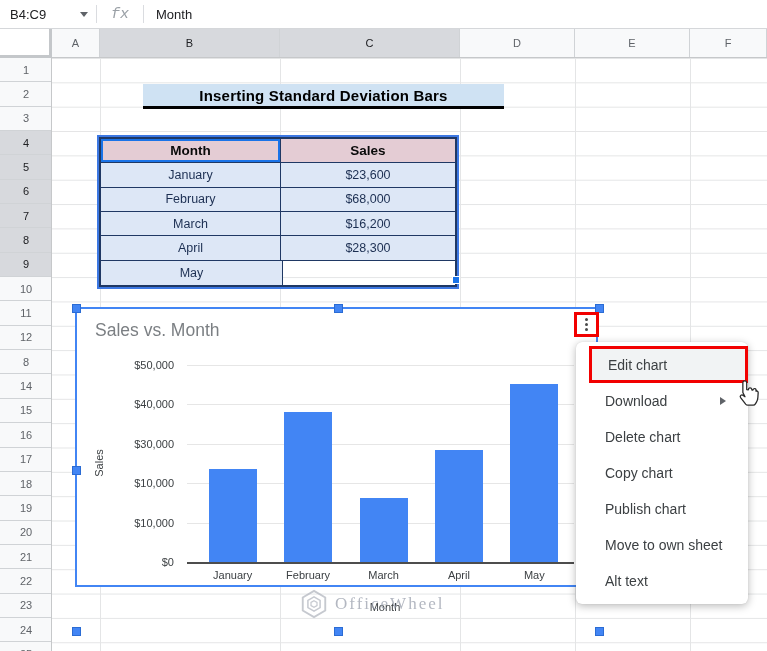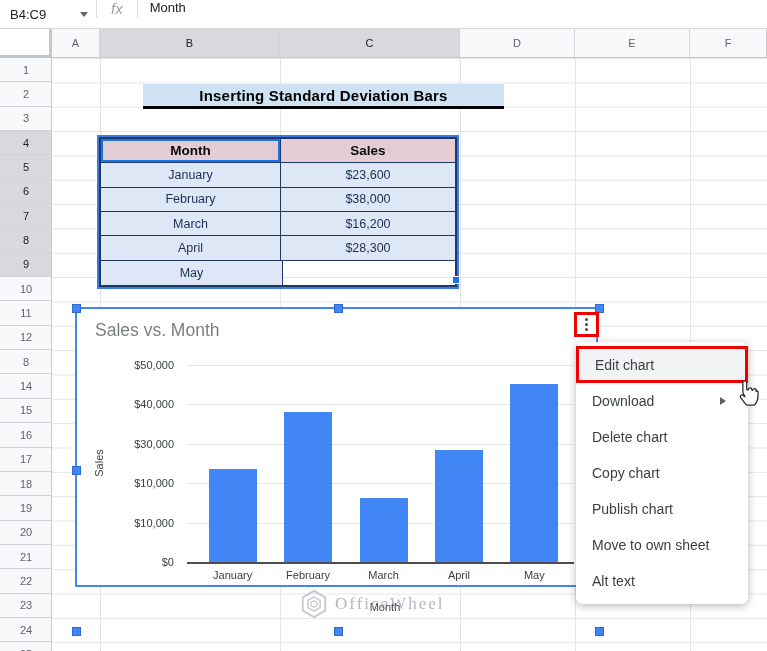--- a/index.html
+++ b/index.html
@@ -2,26 +2,26 @@
 <html><head>
 <meta charset="utf-8">
 <style>
   * { margin:0; padding:0; box-sizing:border-box; }
   html,body { width:767px; height:651px; overflow:hidden; }
   body { font-family:"Liberation Sans","DejaVu Sans",sans-serif; background:#fff; position:relative; }
   .screen { position:absolute; inset:0; width:767px; height:651px; background:#fff; overflow:hidden; }
 
   
   .formula-bar { position:absolute; left:0; top:0; width:767px; height:29px; background:#fff;
-                 border-bottom:1px solid #d5d7da; display:flex; }
+                 border-bottom:1px solid #d5d7da; display:flex; align-items:center; }
   .name-box { width:96px; padding-left:10px; font-size:13px; color:#202124; display:flex; align-items:center; justify-content:space-between; }
   .name-caret { width:0; height:0; border-left:4px solid transparent; border-right:4px solid transparent;
                 border-top:5px solid #5f6368; margin-right:8px; }
   .fbar-div { width:1px; height:18px; background:#dadce0; }
-  .fx { font-family:Liberation Sans, sans-serif; font-style:italic; color:#9aa0a6;
+  .fx { font-family:Liberation Mono, monospace; font-style:italic; color:#9aa0a6;
         font-size:15px; padding:0 14px 0 14px; }
   .formula-value { font-size:13px; color:#202124; padding-left:12px; flex:1; }
 
   
   .col-headers { position:absolute; left:0; top:29px; width:767px; height:29px; display:flex;
                  border-bottom:1px solid #c6c8ca; background:#f8f9fa; }
   .corner { width:52px; height:28px; background:#fff; border-right:3px solid #c4c7ca; border-bottom:0; position:relative; }
   .corner:after { content:""; position:absolute; left:0; bottom:-1px; width:52px; height:3px; background:#c4c7ca; }
   .col-h { height:28px; display:flex; align-items:center; justify-content:center; font-size:11px;
            color:#5f6368; background:#f8f9fa; border-right:1px solid #d0d3d6; }
@@ -69,21 +69,21 @@
   .xlab { position:absolute; width:70px; text-align:center; font-size:11px; color:#3c4043; top:260px; }
   .xaxis-title { position:absolute; left:258px; top:292px; width:100px; text-align:center; font-size:11px; color:#3c4043; }
   .watermark { position:absolute; left:222px; top:280px; display:flex; align-items:center; gap:6px; opacity:.75; }
   .wm-text { font-family:"Liberation Serif","DejaVu Serif",serif; font-size:17px; letter-spacing:2px; color:#9aa0ad; }
 
   
   .dots-box { position:absolute; left:574px; top:312px; width:25px; height:25px; border:3px solid #f20000;
               background:#fff; display:flex; flex-direction:column; align-items:center; justify-content:center; gap:2px; z-index:8; }
   .dot { width:3px; height:3px; border-radius:50%; background:#4a4a4a; }
   .menu { position:absolute; left:576px; top:342px; width:172px; height:262px; background:#fff; z-index:10;
-          border-radius:6px; box-shadow:0 2px 8px rgba(0,0,0,.28), 0 0 1px rgba(0,0,0,.15); padding-top:4px; }
+          border-radius:6px; box-shadow:0 2px 8px rgba(0,0,0,.28), 0 0 1px rgba(0,0,0,.15); padding-top:4px;padding-left:13px; }
   .mitem { height:36px; display:flex; align-items:center; padding:0 16px; font-size:14px; color:#3c4043; position:relative; }
   .mitem.hl { background:#f1f3f4; border:3px solid #f20000; height:37px; }
   .sub-arrow { position:absolute; right:22px; width:0; height:0; border-top:4px solid transparent;
                border-bottom:4px solid transparent; border-left:6px solid #5f6368; }
   .hand { position:absolute; left:735px; top:378px; width:26px; height:30px; z-index:12; }
 </style>
 </head>
 <body>
 
 <div class="screen">
@@ -151,21 +151,21 @@
       <div class="trow head">
         <div class="tcell c0">Month</div>
         <div class="tcell c1">Sales</div>
       </div>
       <div class="trow">
         <div class="tcell c0">January</div>
         <div class="tcell c1">$23,600</div>
       </div>
       <div class="trow">
         <div class="tcell c0">February</div>
-        <div class="tcell c1">$38,000</div>
+        <div class="tcell c1">$68,000</div>
       </div>
       <div class="trow">
         <div class="tcell c0">March</div>
         <div class="tcell c1">$16,200</div>
       </div>
       <div class="trow">
         <div class="tcell c0">April</div>
         <div class="tcell c1">$28,300</div>
       </div>
       <div class="trow">

